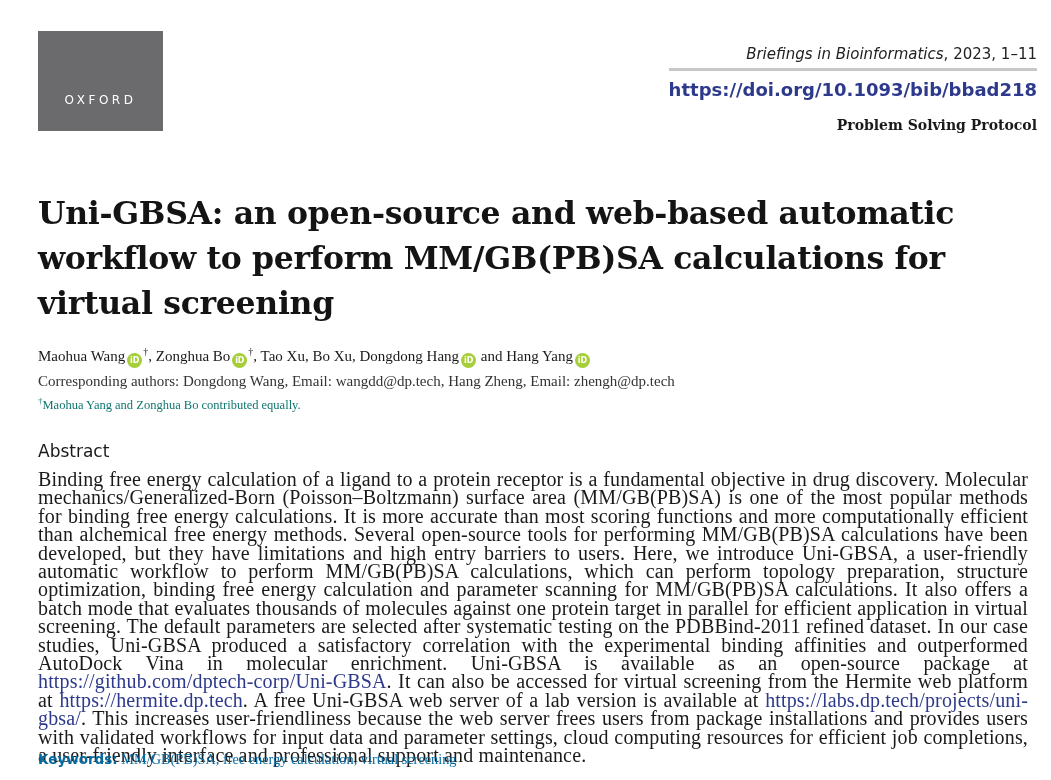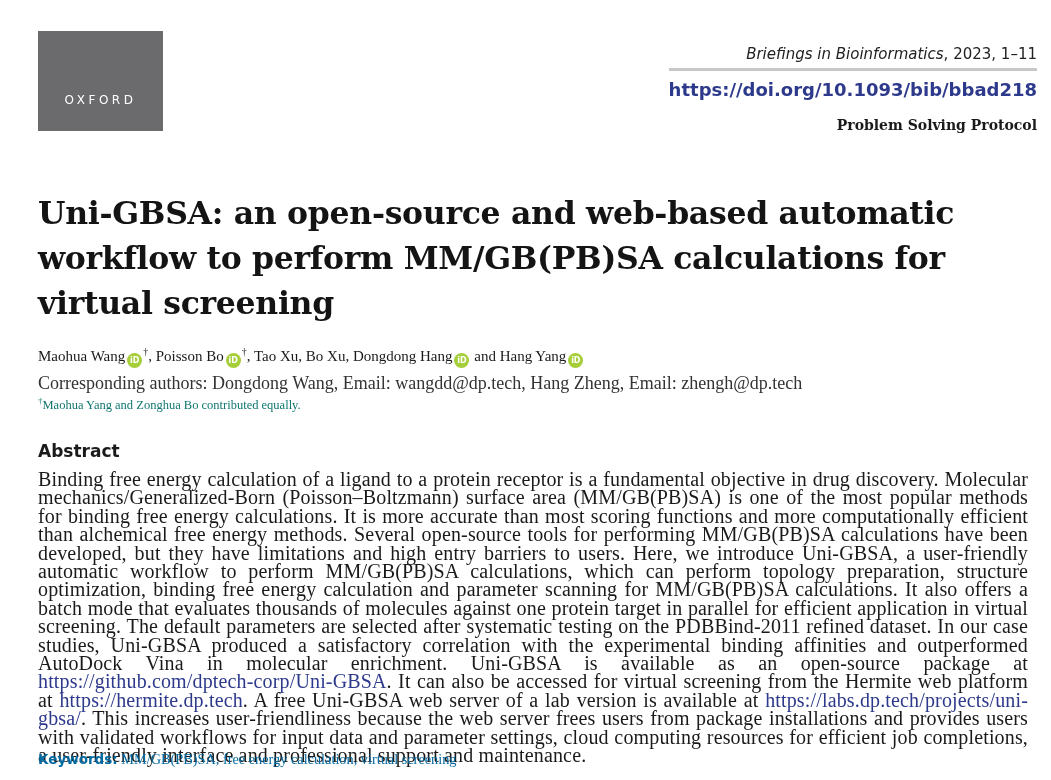--- a/index.html
+++ b/index.html
@@ -41,30 +41,30 @@
       font-family: "Liberation Serif", serif; color: #1a1a1a;
     }
     .authors .orcid {
       display: inline-block; width: 15px; height: 15px; border-radius: 50%;
       background: #a6ce39; color: #fff; font-size: 8px; line-height: 15px;
       text-align: center; vertical-align: -2px; margin: 0 1px 12px 2px;
       font-family: "DejaVu Sans", sans-serif; font-weight: bold;
     }
     .authors sup { font-size: 10px; }
     .corr {
-      position: absolute; left: 38px; top: 373px; font-size: 18px; color: #333;
+      position: absolute; left: 38px; top: 373px; font-size: 15px; color: #333;
       font-family: "Liberation Serif", serif;
     }
     .equal {
       position: absolute; left: 38px; top: 396px; font-size: 12.5px; color: #0f766e;
       font-family: "Liberation Serif", serif;
     }
     .equal sup { font-size: 9px; }
     .abs-h {
-      position: absolute; left: 38px; top: 441px; font-size: 17px; font-weight: bold;
+      position: absolute; left: 38px; top: 441px; font-size: 17px; font-weight: normal;
       font-family: "DejaVu Sans", "Liberation Sans", sans-serif; color: #1a1a1a;
     }
     .abstract {
       position: absolute; left: 38px; top: 470px; width: 990px;
       font-size: 20px; line-height: 18.4px; text-align: justify; color: #1a1a1a;
       font-family: "Liberation Serif", serif; letter-spacing: 0.15px;
     }
     .abstract a { color: #2d3a8c; text-decoration: none; }
     .keywords {
       position: absolute; left: 38px; top: 751px; font-size: 14.3px;
@@ -81,21 +81,21 @@
 
 <div class="journal">
   <div class="cite"><span>Briefings in Bioinformatics</span><span class="rest">, 2023, 1–11</span></div>
   <div class="doi">https://doi.org/10.1093/bib/bbad218</div>
   <div class="type">Problem Solving Protocol</div>
 </div>
 
 <div class="title">Uni-GBSA: an open-source and web-based automatic workflow to perform MM/GB(PB)SA calculations for virtual screening</div>
 
 <div class="authors">
-  <span>Maohua Wang</span><span class="orcid">iD</span><sup>†</sup><span>, </span><span>Poisson Bo</span><span class="orcid">iD</span><sup>†</sup><span>, </span><span>Tao Xu</span><span>, </span><span>Bo Xu</span><span>, </span><span>Dongdong Hang</span><span class="orcid">iD</span><span> and </span><span>Hang Yang</span><span class="orcid">iD</span>
+  <span>Maohua Wang</span><span class="orcid">iD</span><sup>†</sup><span>, </span><span>Zonghua Bo</span><span class="orcid">iD</span><sup>†</sup><span>, </span><span>Tao Xu</span><span>, </span><span>Bo Xu</span><span>, </span><span>Dongdong Hang</span><span class="orcid">iD</span><span> and </span><span>Hang Yang</span><span class="orcid">iD</span>
 </div>
 
 <div class="corr">Corresponding authors: Dongdong Wang, Email: wangdd@dp.tech, Hang Zheng, Email: zhengh@dp.tech</div>
 
 <div class="equal"><sup>†</sup><span>Maohua Yang and Zonghua Bo contributed equally.</span></div>
 
 <div class="abs-h">Abstract</div>
 
 <div class="abstract"><span>Binding free energy calculation of a ligand to a protein receptor is a fundamental objective in drug discovery. Molecular mechanics/Generalized-Born (Poisson–Boltzmann) surface area (MM/GB(PB)SA) is one of the most popular methods for binding free energy calculations. It is more accurate than most scoring functions and more computationally efficient than alchemical free energy methods. Several open-source tools for performing MM/GB(PB)SA calculations have been developed, but they have limitations and high entry barriers to users. Here, we introduce Uni-GBSA, a user-friendly automatic workflow to perform MM/GB(PB)SA calculations, which can perform topology preparation, structure optimization, binding free energy calculation and parameter scanning for MM/GB(PB)SA calculations. It also offers a batch mode that evaluates thousands of molecules against one protein target in parallel for efficient application in virtual screening. The default parameters are selected after systematic testing on the PDBBind-2011 refined dataset. In our case studies, Uni-GBSA produced a satisfactory correlation with the experimental binding affinities and outperformed AutoDock Vina in molecular enrichment. Uni-GBSA is available as an open-source package at </span><a>https://github.com/dptech-corp/Uni-GBSA</a><span>. It can also be accessed for virtual screening from the Hermite web platform at </span><a>https://hermite.dp.tech</a><span>. A free Uni-GBSA web server of a lab version is available at </span><a>https://labs.dp.tech/projects/uni-gbsa/</a><span>. This increases user-friendliness because the web server frees users from package installations and provides users with validated workflows for input data and parameter settings, cloud computing resources for efficient job completions, a user-friendly interface and professional support and maintenance.</span></div>
 

